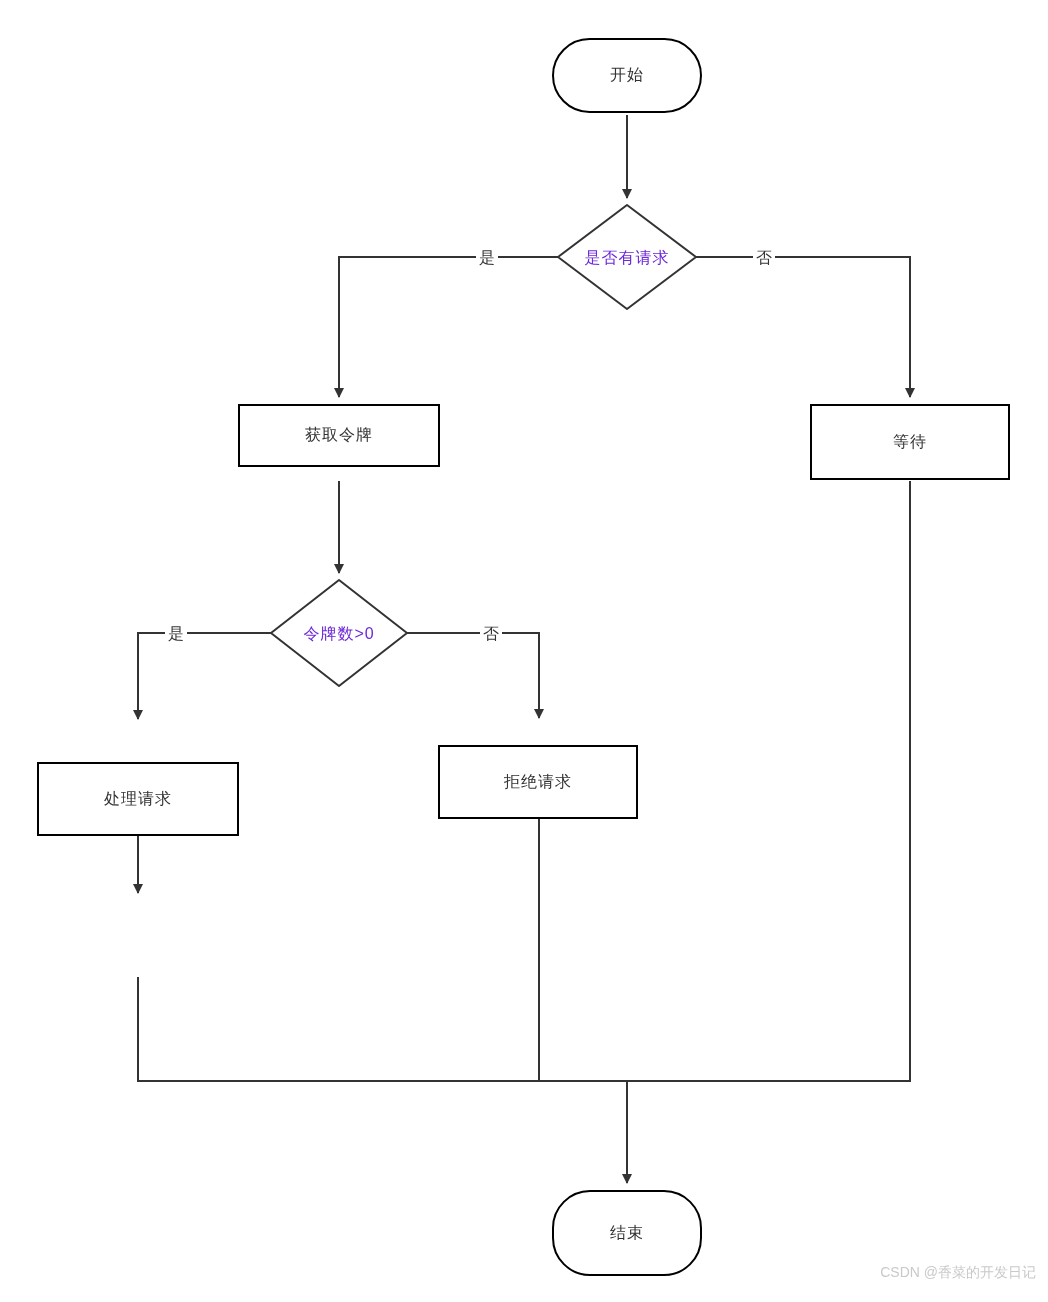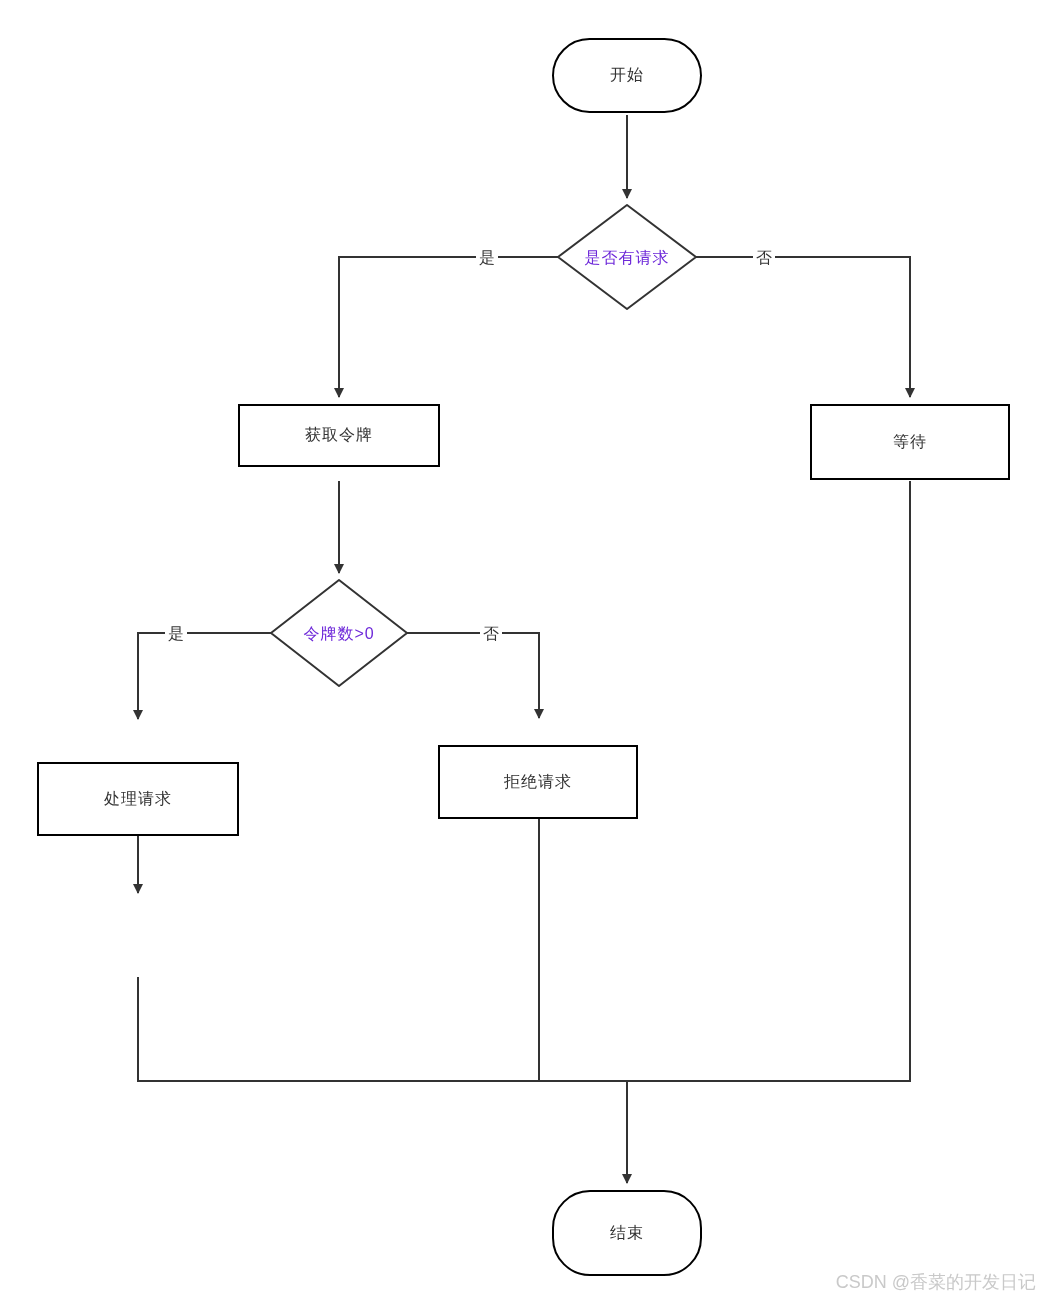--- a/index.html
+++ b/index.html
@@ -31,22 +31,22 @@
   .edge-label{
     position:absolute;
     transform:translate(-50%,-50%);
     background:#ffffff;
     padding:0 3px;
     font-size:16px;color:#333333;
     line-height:1.1;
   }
   .watermark{
     position:absolute;
-    right:12px;bottom:8px;
-    font-size:18px;
+    right:12px;bottom:20px;
+    font-size:14px;
     color:#c9c9c9;
   }
 </style>
 </head>
 <body>
 
 <div class="canvas">
 
   <svg class="edges" viewBox="0 0 1048 1302" xmlns="http://www.w3.org/2000/svg">
     <defs>

